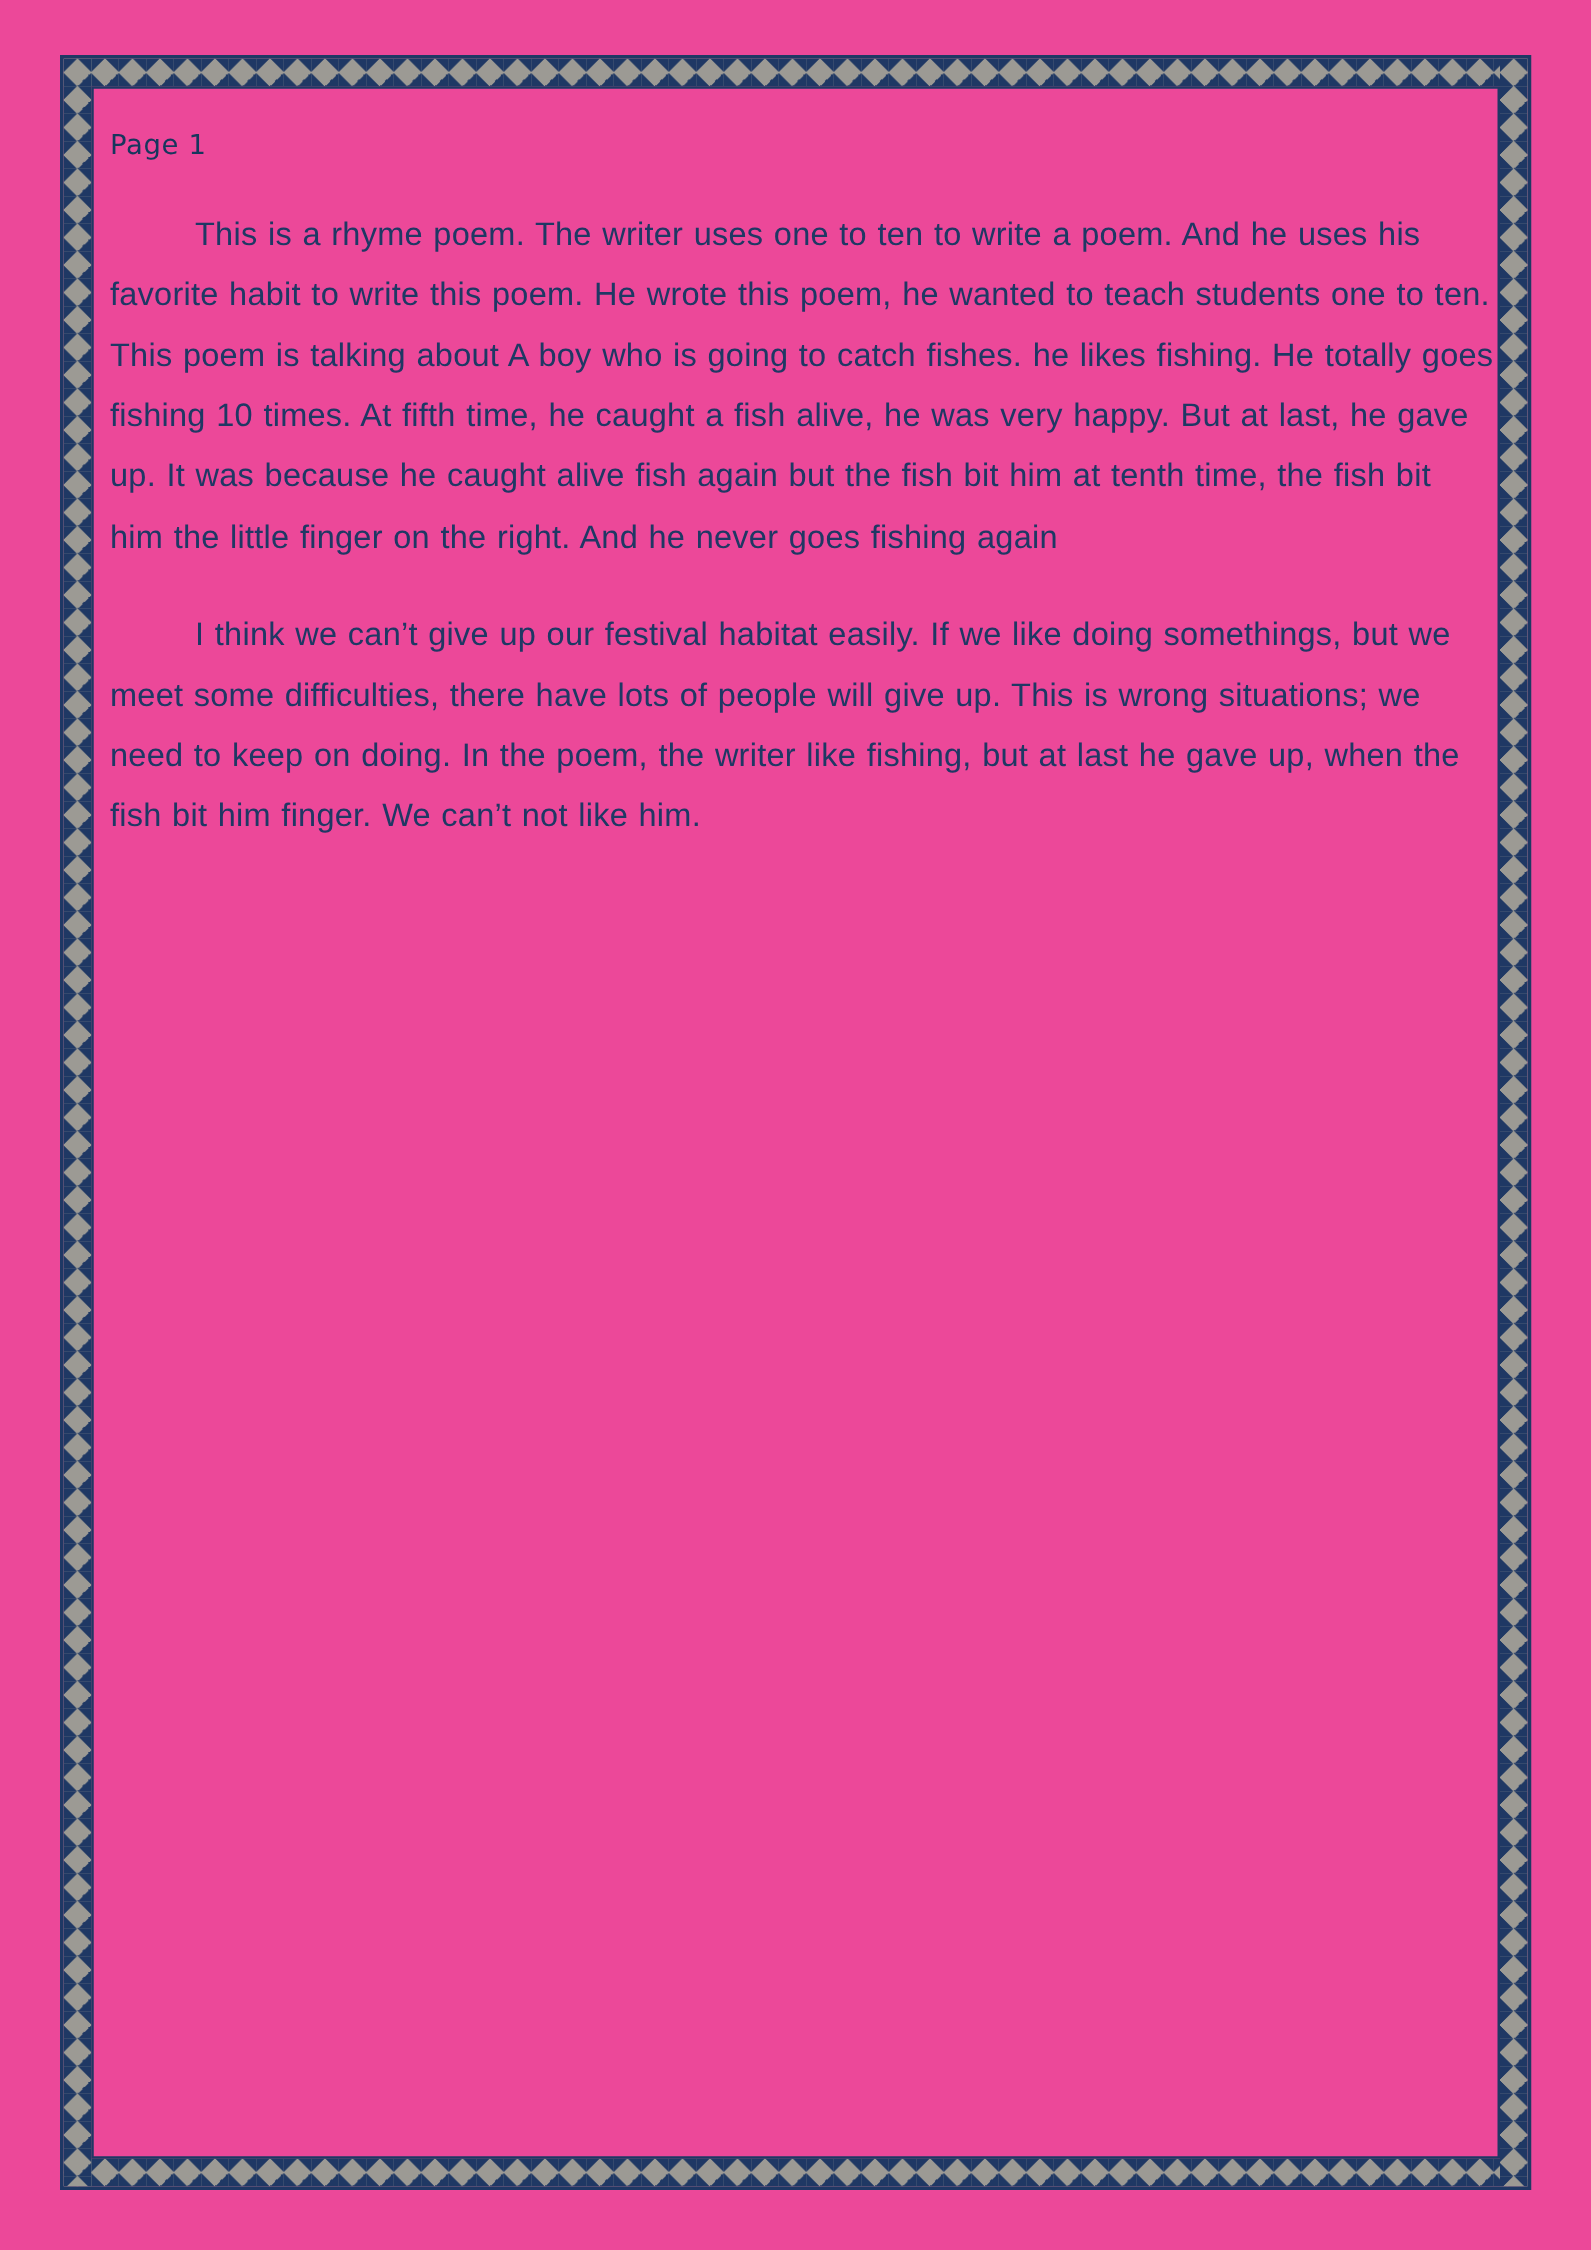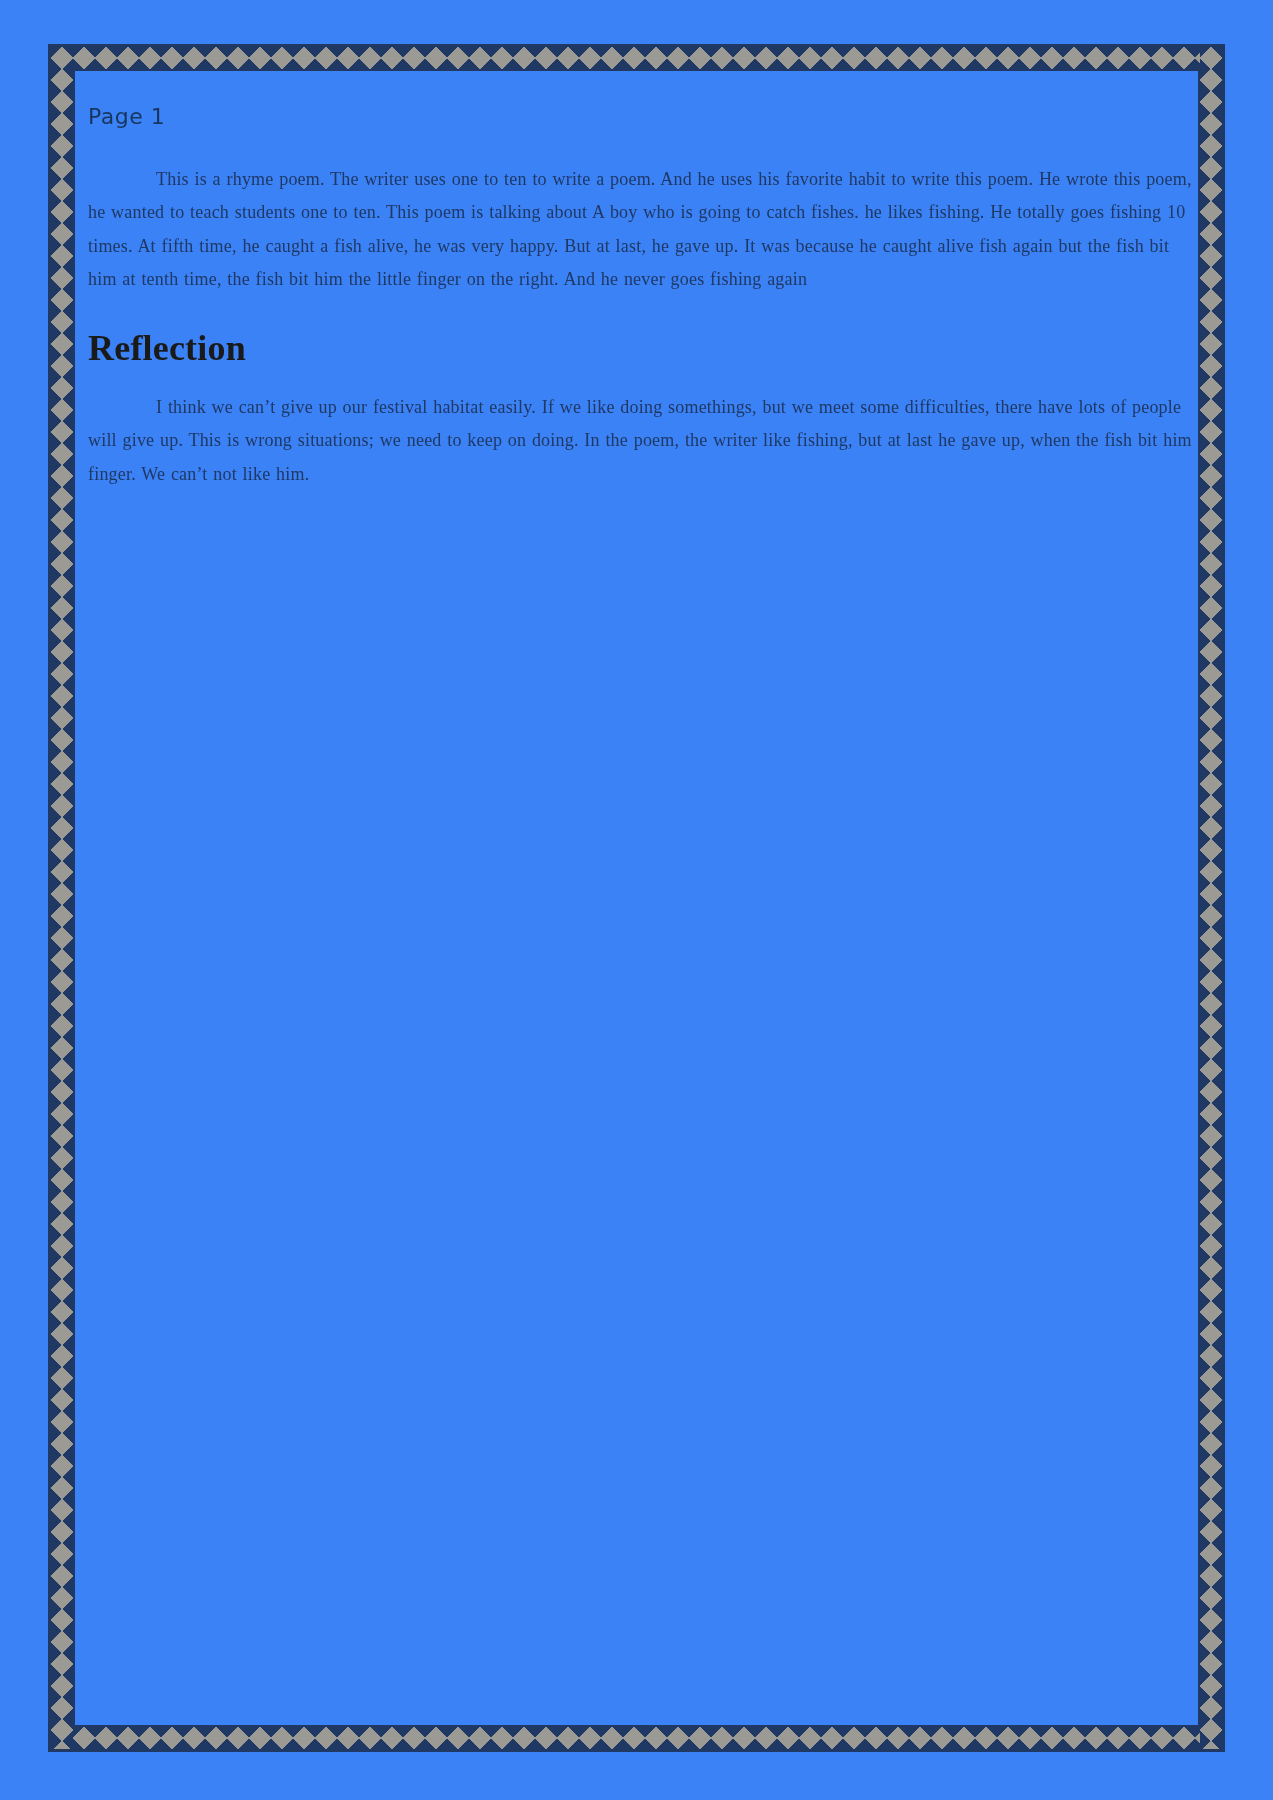--- a/index.html
+++ b/index.html
@@ -11,21 +11,21 @@
     width: 1273px;
     height: 1800px;
     font-family: "DejaVu Sans", sans-serif;
     overflow: hidden;
   }
 
   .page {
     position: relative;
     width: 1273px;
     height: 1800px;
-    background: #3b82f6;
+    background: #ec4899;
     box-sizing: border-box;
   }
 
   
   .border-frame {
     position: absolute;
     left: 48px;
     top: 44px;
     right: 48px;
     bottom: 48px;
@@ -100,22 +100,22 @@
   h2.heading {
     font-family: "Liberation Serif", serif;
     font-weight: bold;
     font-size: 36px;
     color: #1a1a1a;
     margin: 0 0 22px 0;
     letter-spacing: 0.2px;
   }
 
   p.body-text {
-    font-family: Liberation Serif, serif;
-    font-size: 18px;
+    font-family: Liberation Sans, sans-serif;
+    font-size: 26px;
     line-height: 1.86;
     color: #1f3864;
     margin: 0 0 30px 0;
     text-indent: 68px;
     letter-spacing: 0.2px;
     word-spacing: 1px;
   }
 
   .section + .section { margin-top: 26px; }
 </style>
@@ -134,18 +134,17 @@
 
   <div class="content">
 
     <div class="page-label">Page 1</div>
 
     <div class="section">
       <p class="body-text">This is a rhyme poem. The writer uses one to ten to write a poem. And he uses his favorite habit to write this poem. He wrote this poem, he wanted to teach students one to ten. This poem is talking about A boy who is going to catch fishes. he likes fishing. He totally goes fishing 10 times. At fifth time, he caught a fish alive, he was very happy. But at last, he gave up. It was because he caught alive fish again but the fish bit him at tenth time, the fish bit him the little finger on the right. And he never goes fishing again</p>
     </div>
 
     <div class="section">
-      <h2 class="heading">Reflection</h2>
       <p class="body-text">I think we can’t give up our festival habitat easily. If we like doing somethings, but we meet some difficulties, there have lots of people will give up. This is wrong situations; we need to keep on doing. In the poem, the writer like fishing, but at last he gave up, when the fish bit him finger. We can’t not like him.</p>
     </div>
 
   </div>
 </div>
 
 </body></html>

